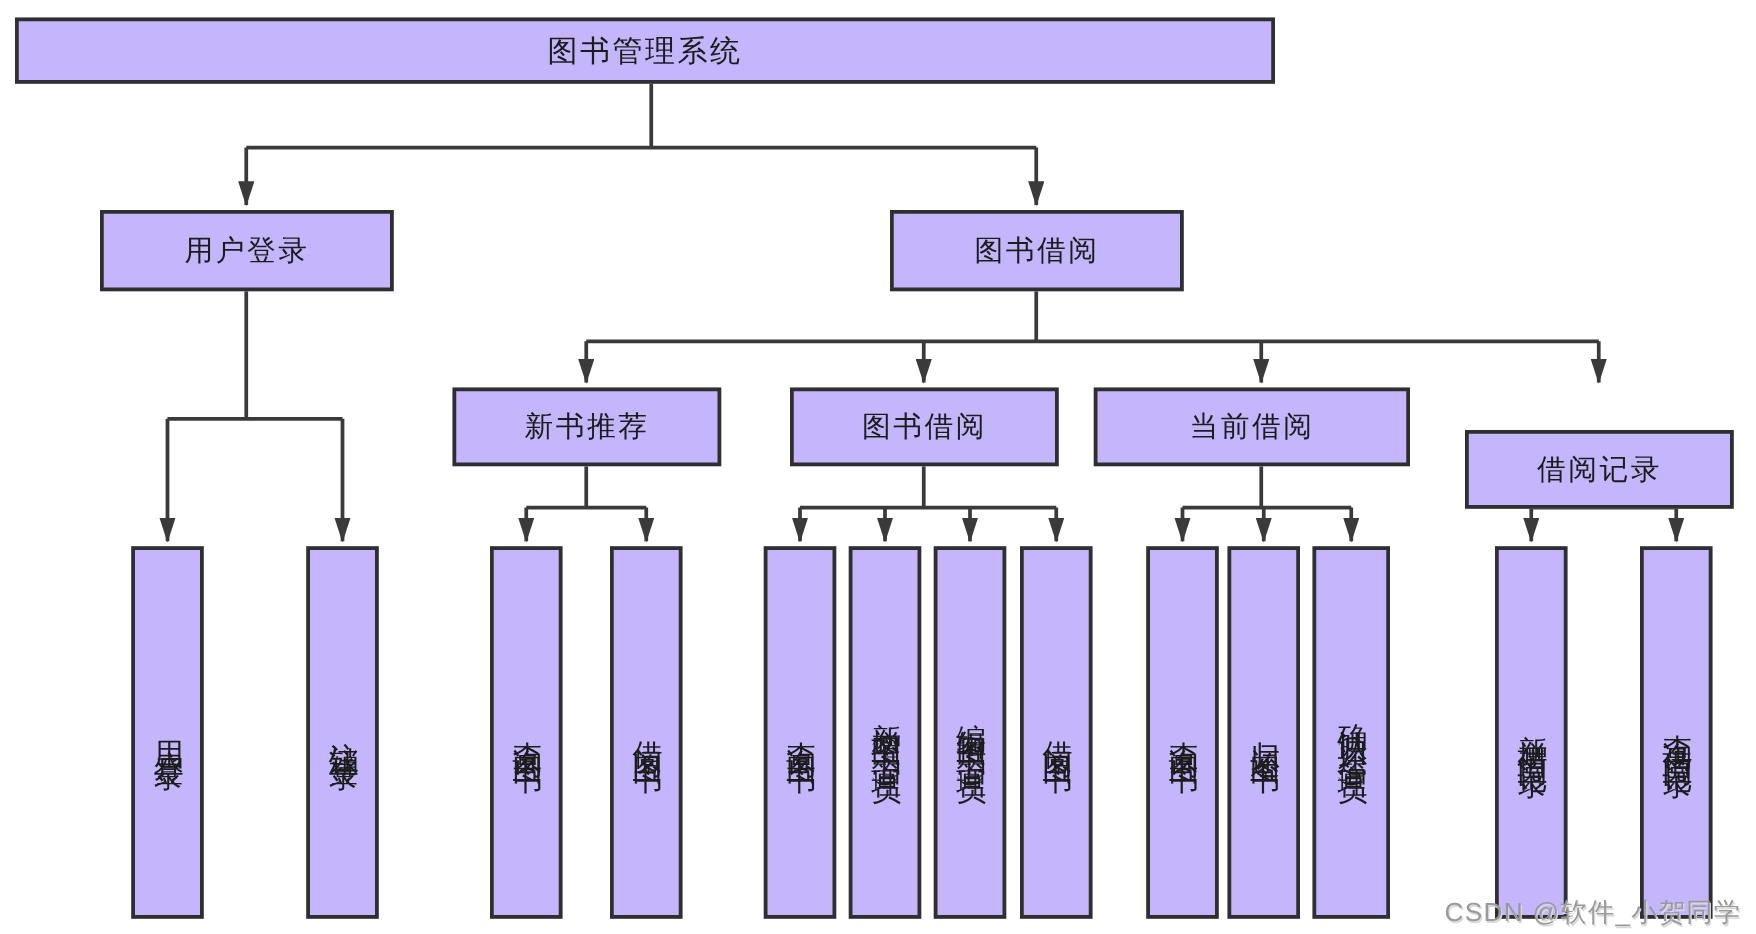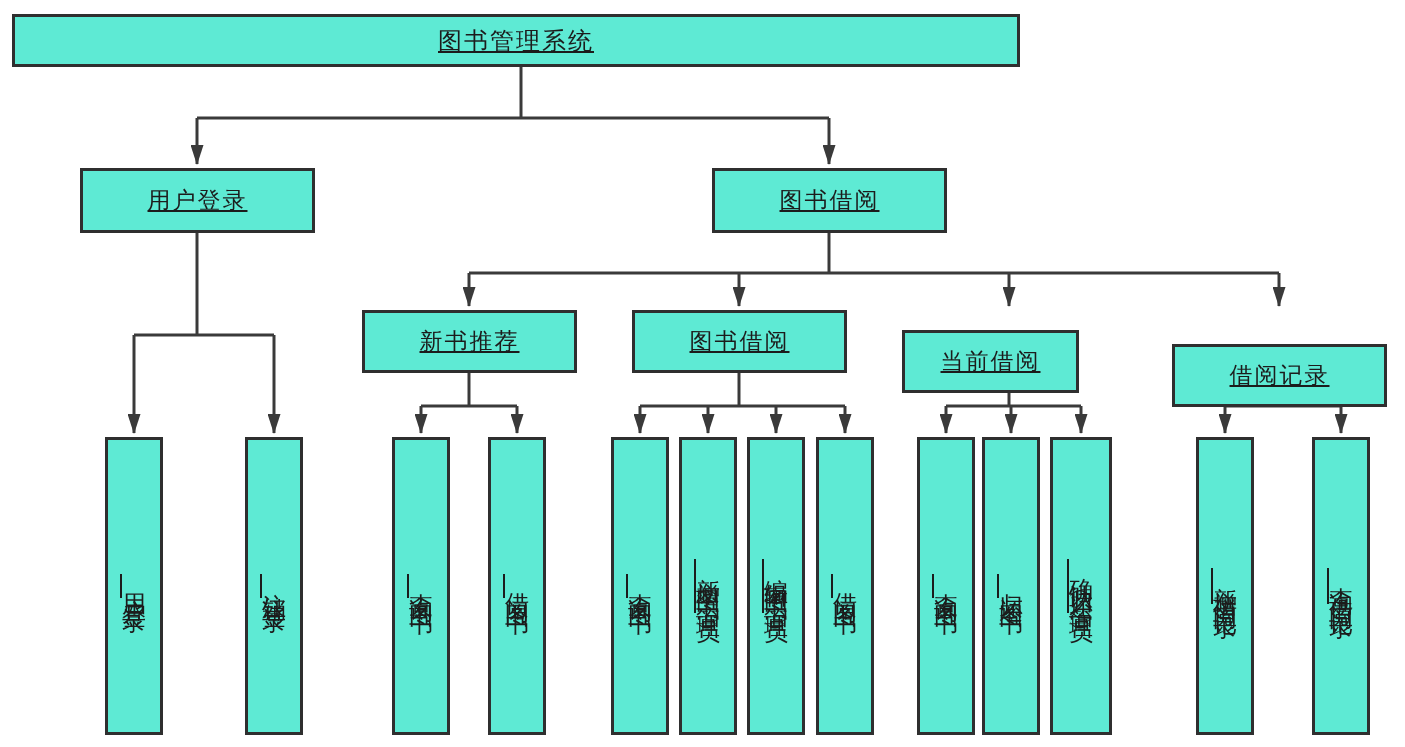--- a/index.html
+++ b/index.html
@@ -15,28 +15,27 @@
   }
   #wires {
     position: absolute;
     left: 0; top: 0;
     width: 1405px; height: 747px;
     pointer-events: none;
   }
   .node {
     position: absolute;
     border: 3px solid #2f2f2f;
-    background: #5eead4;
+    background: #c4b5fd;
     display: flex;
     align-items: center;
     justify-content: center;
     text-align: center;
     letter-spacing: 2px;
     color: #1c1c1c;
-    text-decoration: underline;
   }
   .h-node { font-size: 23px; }
   .root-node { font-size: 24px; }
   .leaf {
     font-size: 24px;
   }
   .leaf .vtext {
     writing-mode: vertical-rl;
     text-orientation: mixed;
     letter-spacing: 6px;
@@ -109,21 +108,21 @@
     </g>
   </svg>
 
   <div class="node root-node" style="left:12px; top:14px; width:1008px; height:53px;">图书管理系统</div>
 
   <div class="node h-node" style="left:80px; top:168px; width:235px; height:65px;">用户登录</div>
   <div class="node h-node" style="left:712px; top:168px; width:235px; height:65px;">图书借阅</div>
 
   <div class="node h-node" style="left:632px; top:310px; width:215px; height:63px;">图书借阅</div>
   <div class="node h-node" style="left:362px; top:310px; width:215px; height:63px;">新书推荐</div>
-  <div class="node h-node" style="left:902px; top:310px; width:177px; height:63px;margin-top:20px;">当前借阅</div>
+  <div class="node h-node" style="left:875px; top:310px; width:253px; height:63px;">当前借阅</div>
   <div class="node h-node" style="left:1172px; top:310px; width:215px; height:63px;margin-top:34px;">借阅记录</div>
 
   <div class="node leaf" style="left:105px; top:437px; width:58px; height:298px;">
     <span class="vtext">用户登录</span>
   </div>
   <div class="node leaf" style="left:245px; top:437px; width:58px; height:298px;">
     <span class="vtext">注销登录</span>
   </div>
 
   <div class="node leaf" style="left:392px; top:437px; width:58px; height:298px;">
@@ -156,14 +155,15 @@
     <span class="vtext">确认归还（管理员）</span>
   </div>
 
   <div class="node leaf" style="left:1196px; top:437px; width:58px; height:298px;">
     <span class="vtext">新增借阅记录</span>
   </div>
   <div class="node leaf" style="left:1312px; top:437px; width:58px; height:298px;">
     <span class="vtext">查询借阅记录</span>
   </div>
 
+  <div class="watermark">CSDN @软件_小贺同学</div>
 
 </div>
 
 </body></html>

